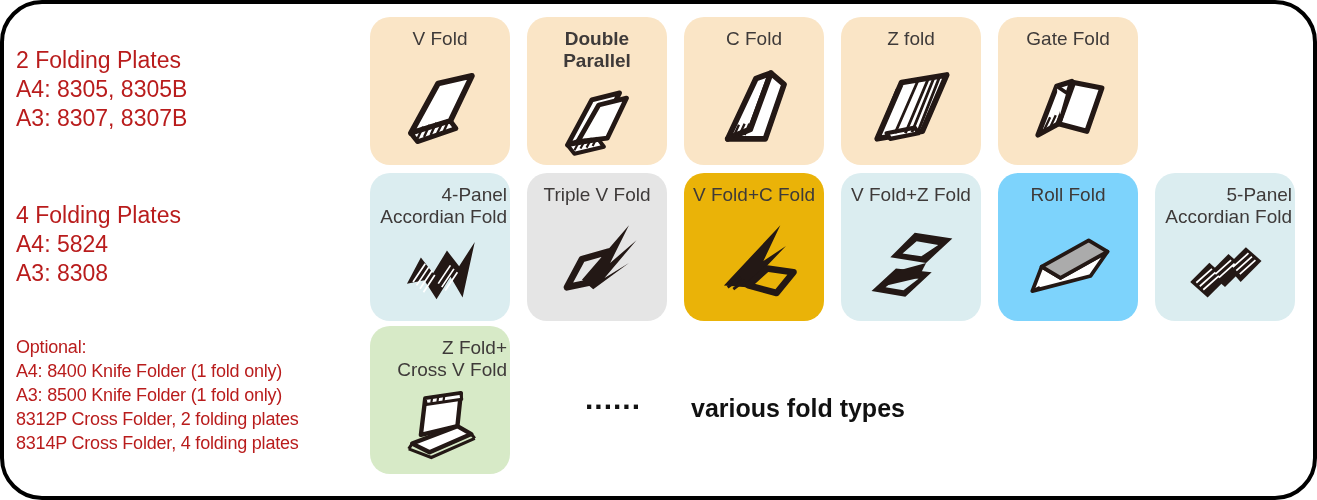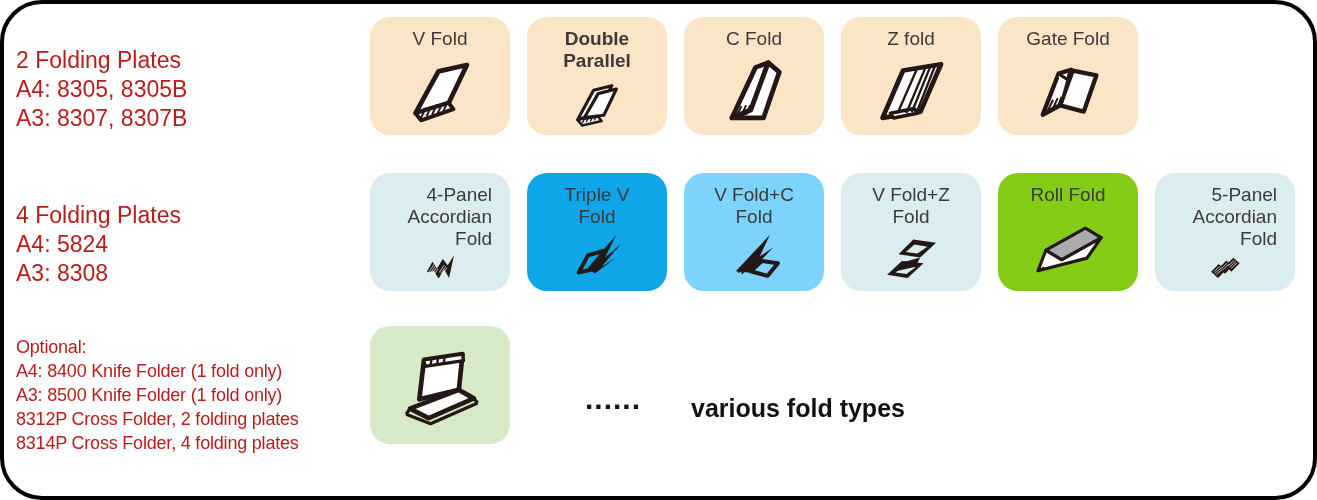--- a/index.html
+++ b/index.html
@@ -18,24 +18,24 @@
   .text-group{position:absolute;left:12px;font-weight:400;color:#b91c1c;white-space:nowrap;}
   .text-group.g0{top:42px;font-size:23px;line-height:29px;}
   .text-group.g1{top:197px;font-size:23px;line-height:29px;}
   .text-group.g2{top:331px;font-size:18px;line-height:24px;letter-spacing:-0.2px;}
   
   .fold-row{position:absolute;left:366px;display:flex;gap:17px;}
   .fold-row.r0{top:13px;}
   .fold-row.r1{top:169px;}
   .fold-row.r2{top:322px;}
   .fold-card{
-    width:140px;height:118px;
+    width:140px;height:148px;
     border-radius:20px;
     box-sizing:border-box;
-    padding:11px 18px 6px;
+    padding:11px 3px 6px;
     display:flex;flex-direction:column;
     flex:0 0 auto;
   }
   .card-label{
     font-size:19px;line-height:1.16;
     color:#3e3a39;text-align:center;
     white-space:pre-line;
   }
   .card-label.left{text-align:right;padding-left:3px;}
   .card-icon{flex:1;display:flex;align-items:center;justify-content:center;min-height:0;}
@@ -143,50 +143,50 @@
       <div class="fold-card" style="background: rgb(219, 237, 240);">
         <div class="card-label left">4-Panel
 Accordian Fold</div>
         <div class="card-icon">
           <svg viewBox="0 0 100 100">
             <path fill="#231815" d="M12,64 L28,34 L42,52 L58,26 L72,44 L90,16 L76,80 L62,56 L46,82 L32,60 Z"></path>
             <path stroke="#fff" stroke-width="2" fill="none" d="M19,62 L33,41 M23,66 L37,45 M27,70 L41,49 M31,74 L44,54 M48,64 L62,43 M52,68 L66,47 M56,72 L70,51"></path>
           </svg>
         </div>
       </div>
-      <div class="fold-card" style="background: #0ea5e9;">
+      <div class="fold-card" style="background: #e5e5e5;">
         <div class="card-label">Triple V Fold</div>
         <div class="card-icon">
           <svg viewBox="0 0 100 100">
             <path fill="none" stroke="#231815" stroke-width="7" stroke-linejoin="round" d="M18,78 L34,48 L62,40 L46,72 Z"></path>
             <path fill="#231815" d="M34,70 L84,12 L64,52 L92,28 L58,68 L84,52 L46,80 Z"></path>
           </svg>
         </div>
       </div>
-      <div class="fold-card" style="background: #7dd3fc;">
+      <div class="fold-card" style="background: #eab308;">
         <div class="card-label">V Fold+C Fold</div>
         <div class="card-icon">
           <svg viewBox="0 0 100 100">
             <path fill="#231815" d="M18,76 L78,12 L60,50 L84,34 L42,78 Z"></path>
             <path fill="none" stroke="#231815" stroke-width="7" stroke-linejoin="round" d="M44,76 L64,58 L92,62 L74,84 Z"></path>
             <path stroke="#231815" stroke-width="3" fill="none" d="M22,78 L36,68 M28,80 L40,71"></path>
           </svg>
         </div>
       </div>
       <div class="fold-card" style="background: rgb(219, 237, 240);">
         <div class="card-label">V Fold+Z Fold</div>
         <div class="card-icon">
           <svg viewBox="0 0 100 100">
             <path fill="#231815" fill-rule="evenodd" d="M28,46 L54,20 L94,26 L66,52 Z M41,42 L56,29 L79,33 L61,45 Z"></path>
             <path fill="#231815" fill-rule="evenodd" d="M8,82 L34,58 L72,62 L44,88 Z M23,78 L37,66 L58,69 L42,81 Z"></path>
             <path fill="#231815" d="M30,62 L66,52 L58,68 L24,76 Z"></path>
           </svg>
         </div>
       </div>
-      <div class="fold-card" style="background: #84cc16;">
+      <div class="fold-card" style="background: #7dd3fc;">
         <div class="card-label">Roll Fold</div>
         <div class="card-icon">
           <svg viewBox="0 0 100 100">
             <path fill="#fff" stroke="#231815" stroke-width="4" stroke-linejoin="round" d="M12,82 L22,56 L42,68 L92,40 L74,66 Z"></path>
             <path fill="#ABABAB" stroke="#231815" stroke-width="4" stroke-linejoin="round" d="M22,56 L72,28 L92,40 L42,68 Z"></path>
             <path stroke="#231815" stroke-width="3" fill="none" d="M12,82 L20,78"></path>
           </svg>
         </div>
       </div>
       <div class="fold-card" style="background: rgb(219, 237, 240);">
@@ -199,20 +199,22 @@
               <path d="M32,52 L54,30 L72,46 L50,68 Z"></path>
               <path d="M52,44 L74,22 L92,38 L68,62 Z"></path>
             </g>
             <path stroke="#fff" stroke-width="2" fill="none" d="M17,63 L35,47 M21,67 L39,51 M25,71 L43,55 M39,53 L57,37 M43,57 L61,41 M59,45 L77,29 M63,49 L81,33 M67,53 L85,37"></path>
           </svg>
         </div>
       </div>
     </div>
   <div class="fold-row r2">
       <div class="fold-card" style="background: rgb(215, 234, 199);">
+        <div class="card-label left">Z Fold+
+Cross V Fold</div>
         <div class="card-icon">
           <svg viewBox="0 0 100 100">
             <g fill="#fff" stroke="#231815" stroke-width="5" stroke-linejoin="round">
               <path d="M28,62 L33,20 L74,14 L70,52 Z"></path>
               <path stroke-width="3.5" d="M33,20 L74,14 L75,21 L34,27 Z"></path>
               <path d="M18,72 L70,52 L86,61 L38,82 Z"></path>
             </g>
             <path stroke="#231815" stroke-width="3.5" fill="none" d="M14,78 L40,88 L90,66 M14,78 L18,72 M90,66 L86,61"></path>
             <path stroke="#231815" stroke-width="2.5" fill="none" d="M40,25 L41,19 M47,24 L48,18 M54,23 L55,17"></path>
           </svg>

